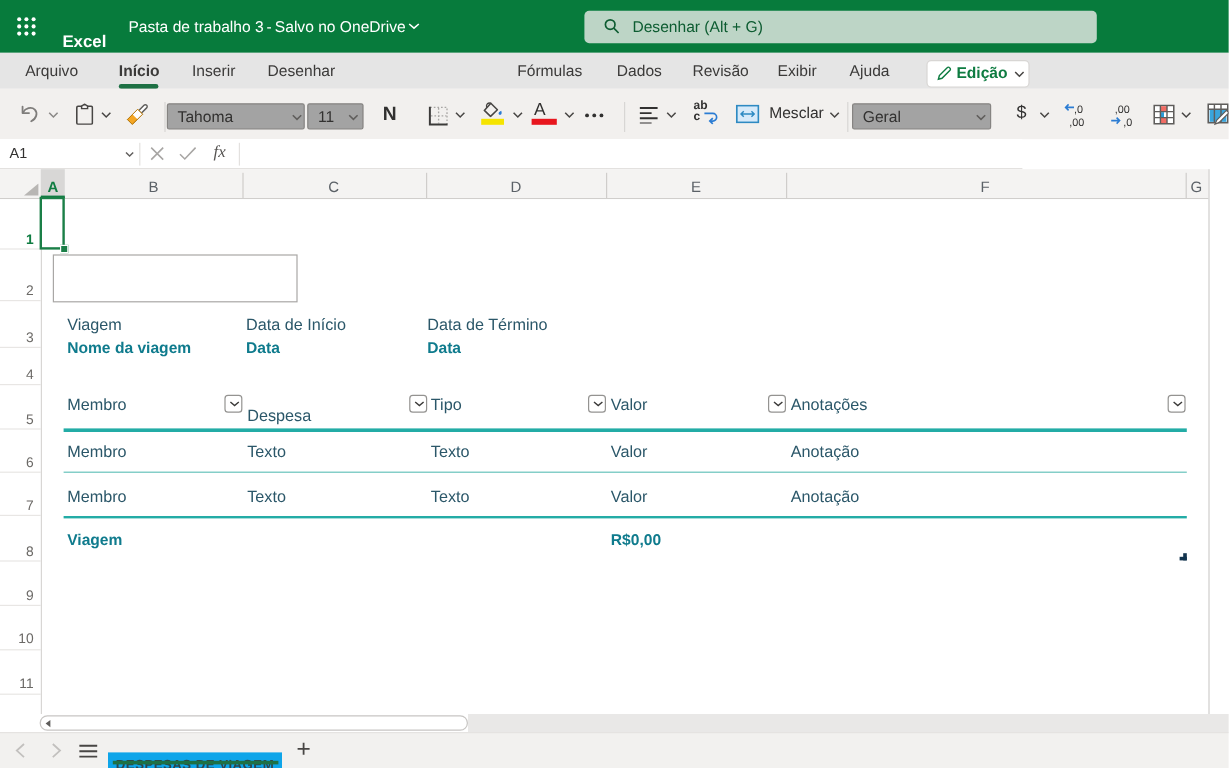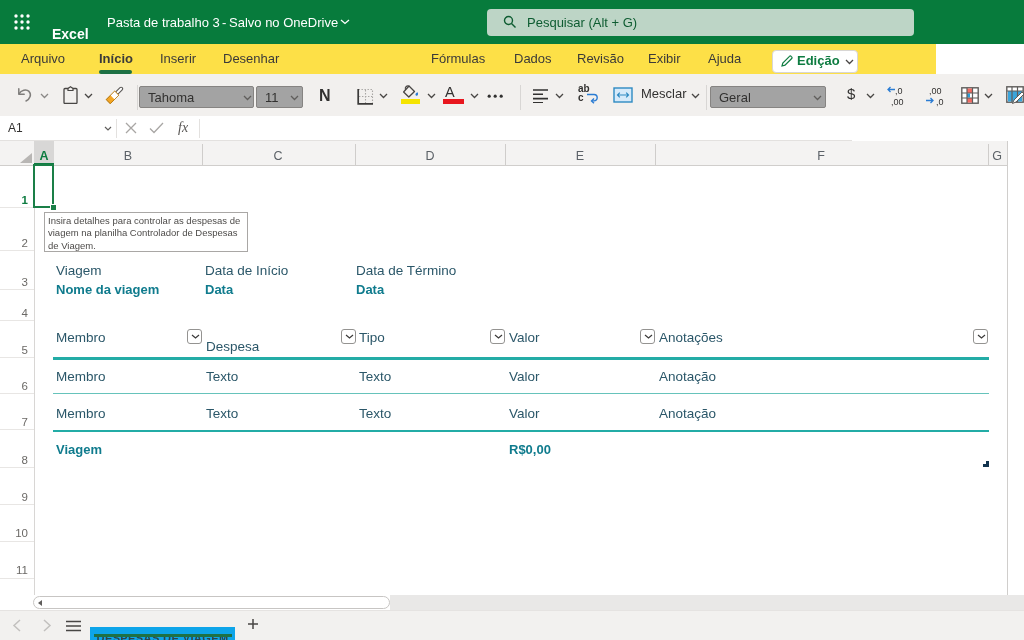--- a/index.html
+++ b/index.html
@@ -3,21 +3,21 @@
 <style>
 html,body{margin:0;padding:0;}
 body{width:1024px;height:640px;overflow:hidden;font-family:"Liberation Sans",sans-serif;-webkit-font-smoothing:antialiased;}
 #app{position:relative;width:1024px;height:640px;background:#fff;}
 .abs{position:absolute;}
 
 #topbar{left:0;top:0;width:1024px;height:44px;background:#077b3c;}
 #topbar .t{color:#fff;}
 #search{left:487px;top:9px;width:427px;height:27px;background:#bdd5c6;border-radius:4px;}
 
-#menurow{left:0;top:44px;width:936px;height:30px;background:#fde047;}
+#menurow{left:0;top:44px;width:1024px;height:30px;background:#e5e5e5;}
 .mtab{position:absolute;top:0;height:30px;line-height:30px;font-size:13px;color:#3b3a39;white-space:nowrap;}
 
 #ribbon{left:0;top:74px;width:1024px;height:42px;background:#f2f0ee;}
 .vsep{position:absolute;width:1px;background:#d8d6d4;}
 .combo{position:absolute;background:#a3a3a3;border:1px solid #868482;border-radius:2px;box-sizing:border-box;}
 .combo .lbl{position:absolute;left:8px;top:0;bottom:0;display:flex;align-items:center;font-size:13px;color:#323130;}
 
 #fbar{left:0;top:116px;width:852px;height:25px;background:#fff;border-bottom:1px solid #e3e1df;box-sizing:border-box;}
 
 #sheettop{left:0;top:141px;width:1007px;height:25px;background:#f4f3f2;}
@@ -55,21 +55,21 @@
   <div class="abs t" style="left:222px;top:15px;font-size:13px;">-</div>
   <div class="abs t" style="left:229px;top:15px;font-size:13px;">Salvo no OneDrive</div>
   <svg class="abs" style="left:340px;top:19px" width="10" height="6">
         <path d="M1 1l4 3.5L9 1" stroke="#fff" stroke-width="1.3" fill="none"></path>
       </svg>
   <div id="search" class="abs"></div>
   <svg class="abs" style="left:503px;top:15px" width="14" height="14">
         <circle cx="5.5" cy="5.5" r="4" stroke="#0d5c31" stroke-width="1.4" fill="none"></circle>
         <path d="M8.5 8.5l4 4" stroke="#0d5c31" stroke-width="1.4"></path>
       </svg>
-  <div class="abs" style="left:527px;top:15px;font-size:13px;color:#0d5c31;">Pesquisar (Alt + G)</div>
+  <div class="abs" style="left:527px;top:15px;font-size:13px;color:#0d5c31;">Desenhar (Alt + G)</div>
 </div>
 
 <div id="menurow" class="abs">
   <div class="mtab" style="left:21px;">Arquivo</div>
   <div class="mtab" style="left:99px;color:#3b3a39;font-weight:bold;">Início</div>
   <div class="mtab" style="left:160px;">Inserir</div>
   <div class="mtab" style="left:223px;">Desenhar</div>
   <div class="mtab" style="left:431px;">Fórmulas</div>
   <div class="mtab" style="left:514px;">Dados</div>
   <div class="mtab" style="left:577px;">Revisão</div>
@@ -291,21 +291,20 @@
   <div class="rowsep" style="top:301px;"></div>
   <div class="rowsep" style="top:338px;"></div>
   <div class="rowsep" style="top:375px;"></div>
   <div class="rowsep" style="top:412px;"></div>
 
 
   <div class="abs" style="left:33px;top:-2.5px;width:21px;height:44px;border:2px solid #1a7f47;box-sizing:border-box;"></div>
   <div class="abs" style="left:50px;top:37.5px;width:5px;height:5px;background:#1a7f47;border:1px solid #fff;box-sizing:content-box;"></div>
 
   <div class="abs" style="left:44px;top:46px;width:204px;height:40px;background:#fff;border:1px solid #a9a7a5;box-sizing:border-box;"></div>
-  <div class="ct" style="left:48px;top:48.5px;font-size:9.5px;color:#4d4b49;line-height:12.6px;">Insira detalhes para controlar as despesas de<br>viagem na planilha Controlador de Despesas<br>de Viagem.</div>
 
   <div class="ct c-dark" style="left:56px;top:97px;">Viagem</div>
   <div class="ct c-dark" style="left:205px;top:97px;">Data de Início</div>
   <div class="ct c-dark" style="left:356px;top:97px;">Data de Término</div>
   <div class="ct c-teal" style="left:56px;top:116px;">Nome da viagem</div>
   <div class="ct c-teal" style="left:205px;top:116px;">Data</div>
   <div class="ct c-teal" style="left:356px;top:116px;">Data</div>
 
   <div class="ct c-dark" style="left:56px;top:164px;">Membro</div>
   <div class="ct c-dark" style="left:206px;top:173px;">Despesa</div>

